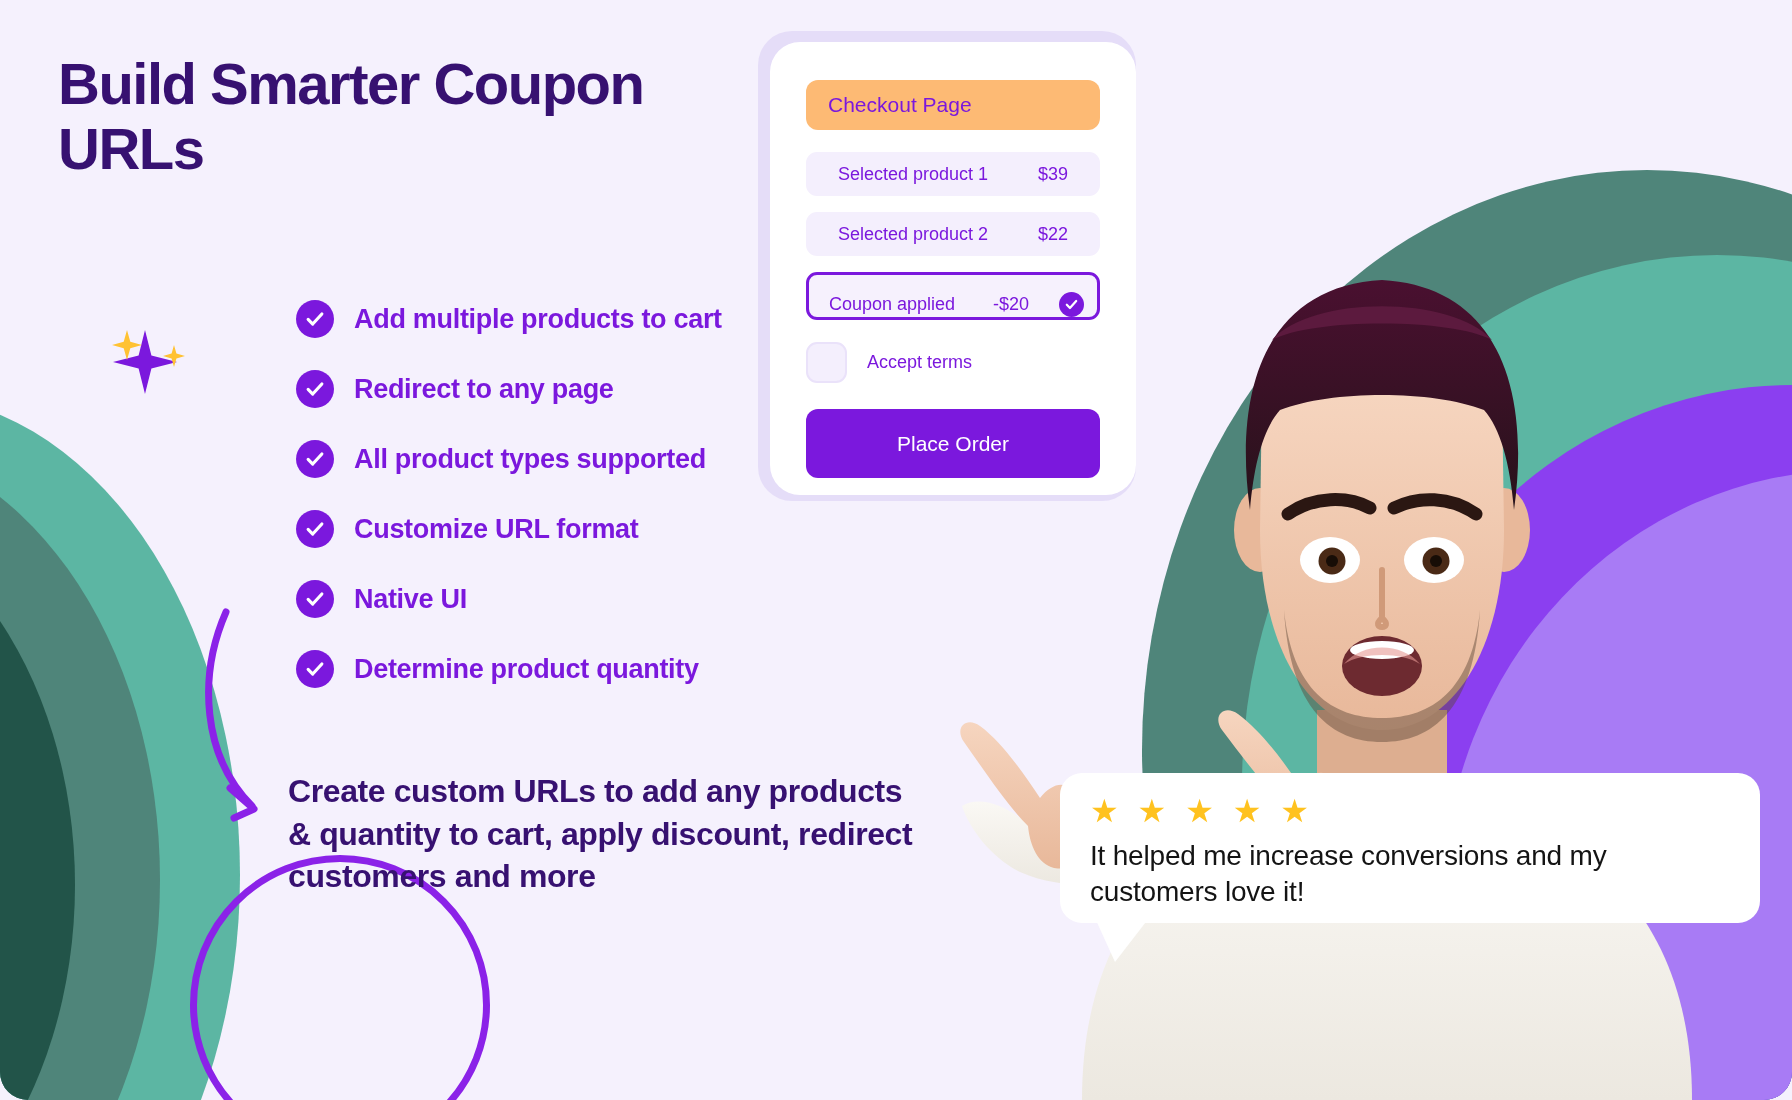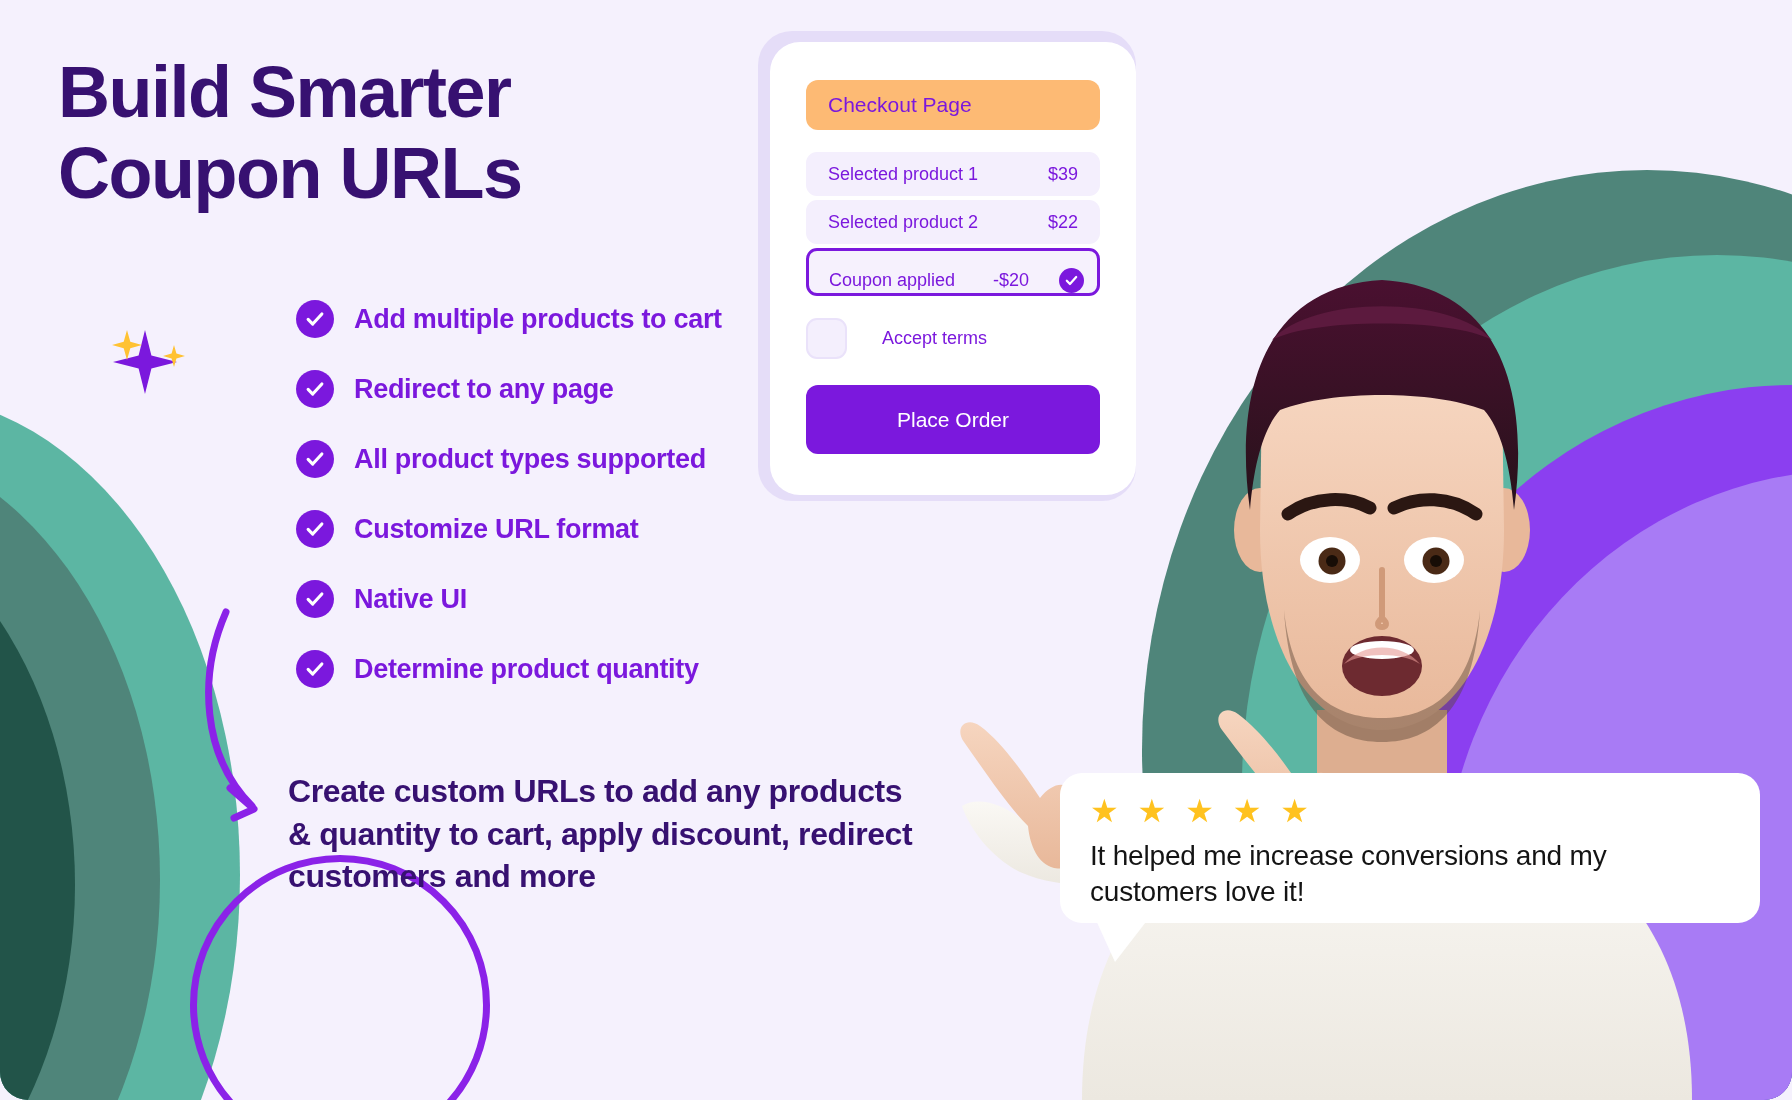--- a/index.html
+++ b/index.html
@@ -46,21 +46,21 @@
   .spark-b {
     left:163px; top:345px; width:22px; height:22px; background:#ffc233;
     clip-path: polygon(50% 0%, 61% 39%, 100% 50%, 61% 61%, 50% 100%, 39% 61%, 0% 50%, 39% 39%);
   }
 
   
   .left-col { position:absolute; left:0; top:0; width:980px; height:100%; z-index:5; }
 
   .headline {
     position:absolute; left:58px; top:52px; width:700px;
-    font-size:72px; font-weight:bold; line-height:1.12;
+    font-size:58px; font-weight:bold; line-height:1.12;
     color:#371171; letter-spacing:-1.5px;
   }
 
   .feature-list { position:absolute; left:296px; top:284px; }
   .feature-row { display:flex; align-items:center; height:70px; }
   .check-badge {
     width:38px; height:38px; border-radius:50%; background:#7b18dd;
     display:flex; align-items:center; justify-content:center; flex:0 0 38px;
   }
   .check-badge svg { width:22px; height:22px; display:block; }
@@ -88,33 +88,33 @@
     padding:38px 36px 0 36px;
   }
   .co-header {
     height:50px; border-radius:12px; background:#fdba74;
     display:flex; align-items:center; padding:0 22px;
     font-size:21px; color:#7b18dd; margin-bottom:22px;
   }
   .co-row {
     height:44px; border-radius:11px; background:#f4effd;
     display:flex; align-items:center; justify-content:space-between;
-    padding:0 22px; font-size:18px; color:#7b18dd; margin-bottom:4px;
+    padding:0 32px; font-size:18px; color:#7b18dd; margin-bottom:16px;
   }
   .co-row.coupon {
     background:#f6f1fd; border:3px solid #7b18dd; height:48px;
     padding:16px 13px 0 20px; margin-bottom:22px;
   }
   .coupon-right { display:flex; align-items:center; gap:30px; }
   .mini-check {
     width:25px; height:25px; border-radius:50%; background:#7b18dd;
     display:flex; align-items:center; justify-content:center; flex:0 0 25px;
   }
   .mini-check svg { width:15px; height:15px; display:block; }
-  .terms-row { display:flex; align-items:center; gap:35px; margin-bottom:26px; }
+  .terms-row { display:flex; align-items:center; gap:20px; margin-bottom:26px; }
   .terms-box {
     width:41px; height:41px; border-radius:11px;
     background:#f4effd; border:2px solid #eae2fa;
   }
   .terms-label { font-size:18px; color:#7b18dd; }
   .place-order {
     height:69px; border-radius:12px; background:#7b18dd; color:#ffffff;
     display:flex; align-items:center; justify-content:center;
     font-size:21px; border:none; width:100%; font-family:inherit; cursor:pointer;
   }

